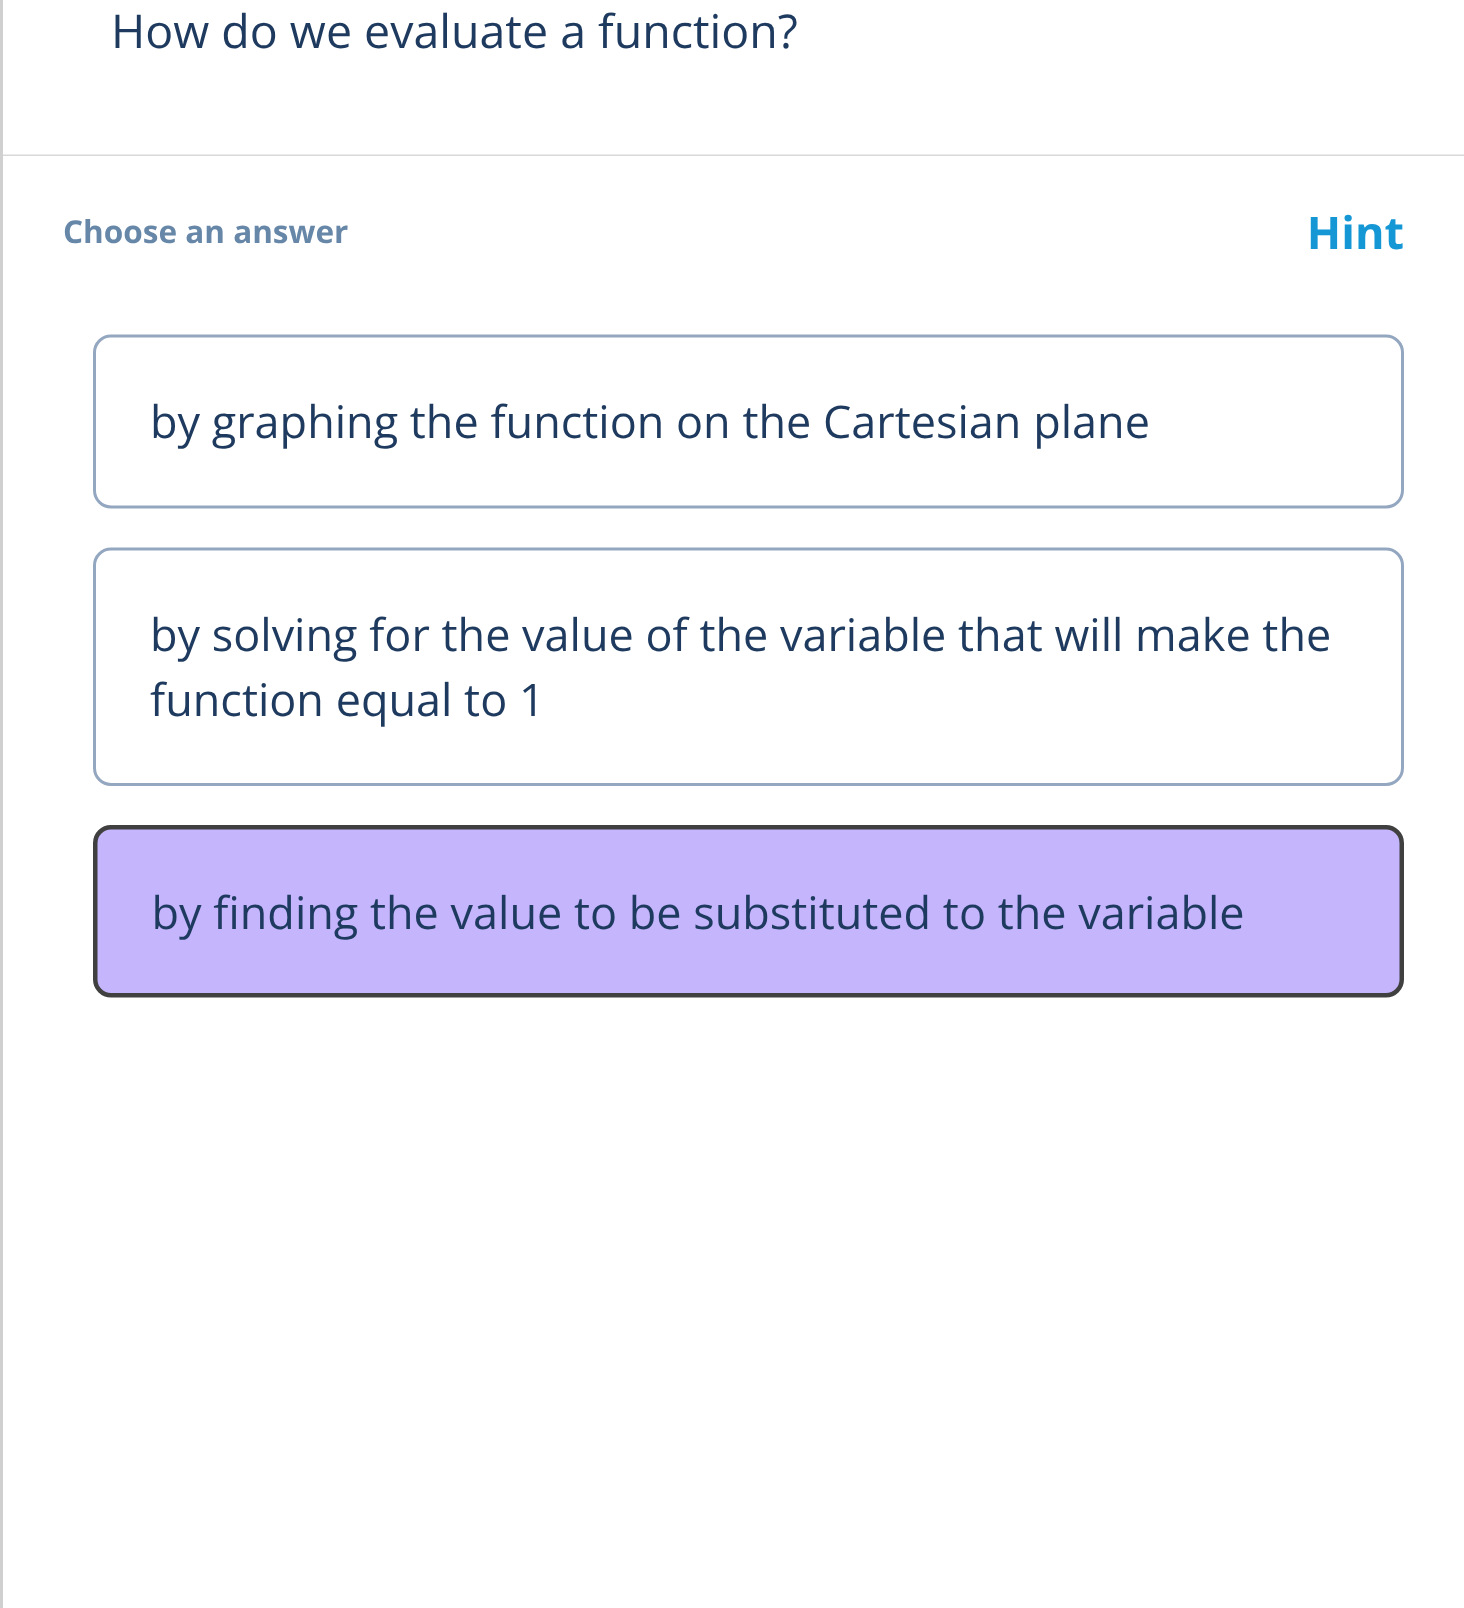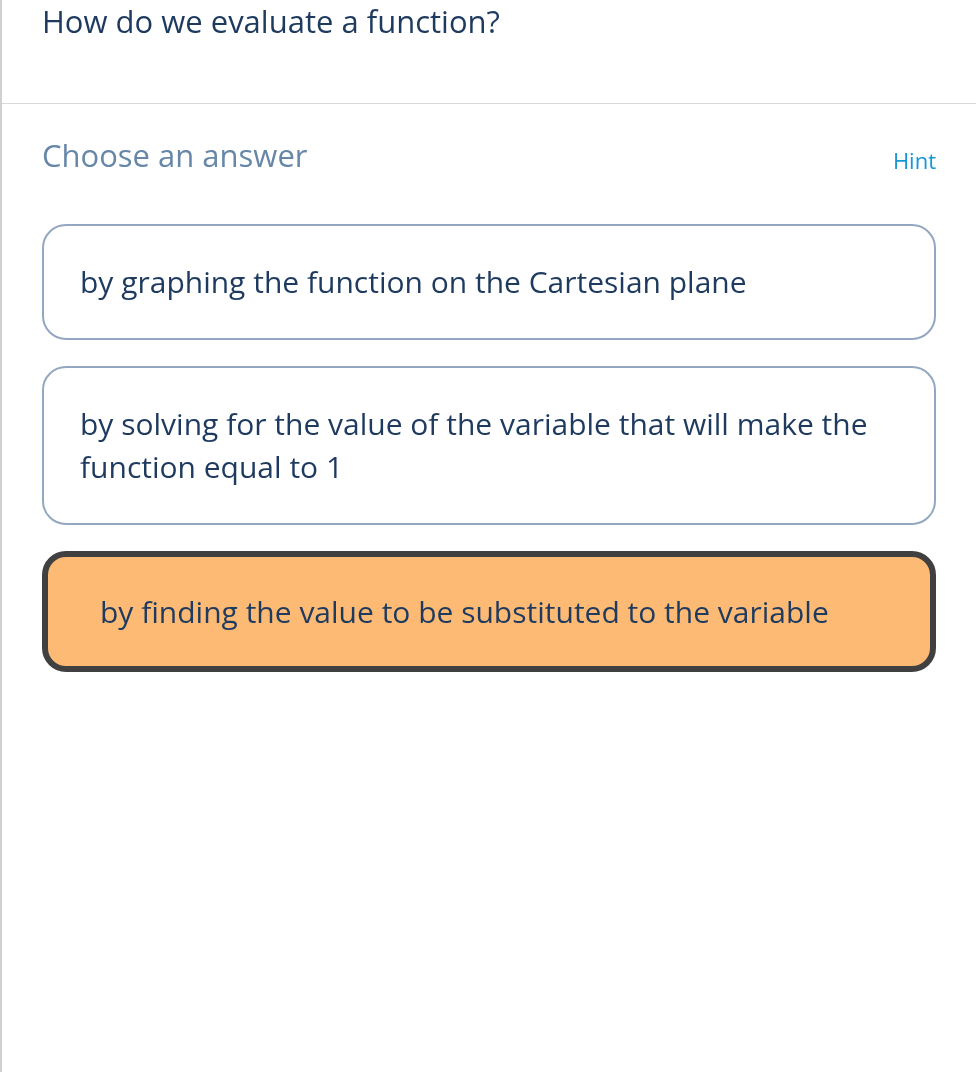--- a/index.html
+++ b/index.html
@@ -13,20 +13,21 @@
     width: 976px;
     height: 1072px;
     overflow: hidden;
   }
   .container {
     border-left: 2px solid #d0d0d0;
     height: 100%;
   }
   .question-section {
     padding: 0px 40px 60px 40px;
+    margin-left: 32px;
   }
   .question-text {
     color: #1e3a5f;
     font-size: 31px;
     font-weight: 400;
     line-height: 1.4;
   }
   .divider {
     border: none;
     border-top: 1px solid #d8d8d8;
@@ -36,46 +37,46 @@
     padding: 30px 40px 0 40px;
   }
   .answer-header {
     display: flex;
     justify-content: space-between;
     align-items: center;
     margin-bottom: 48px;
   }
   .choose-label {
     color: #6787a8;
-    font-size: 31px;
-    font-weight: 400;
+    font-size: 21px;
+    font-weight: 700;
   }
   .hint-link {
     color: #1597d5;
-    font-size: 22px;
-    font-weight: 400;
+    font-size: 30px;
+    font-weight: 700;
     cursor: pointer;
-    margin-top: 10px;
   }
   .options {
     display: flex;
     flex-direction: column;
     gap: 26px;
   }
   .option {
     border: 2px solid #94a7c0;
-    border-radius: 24px;
+    border-radius: 12px;
     padding: 34px 36px;
     background: #ffffff;
     cursor: pointer;
+    margin-left: 20px;
   }
   .option.selected {
-    border: 6px solid #404040;
-    background: #fdba74;
-    padding: 33px 52px;
+    border: 3px solid #404040;
+    background: #c4b5fd;
+    padding: 33px 36px;
   }
   .option-text {
     color: #1e3a5f;
     font-size: 30px;
     font-weight: 400;
     line-height: 1.45;
   }
 </style>
 </head>
 <body>

